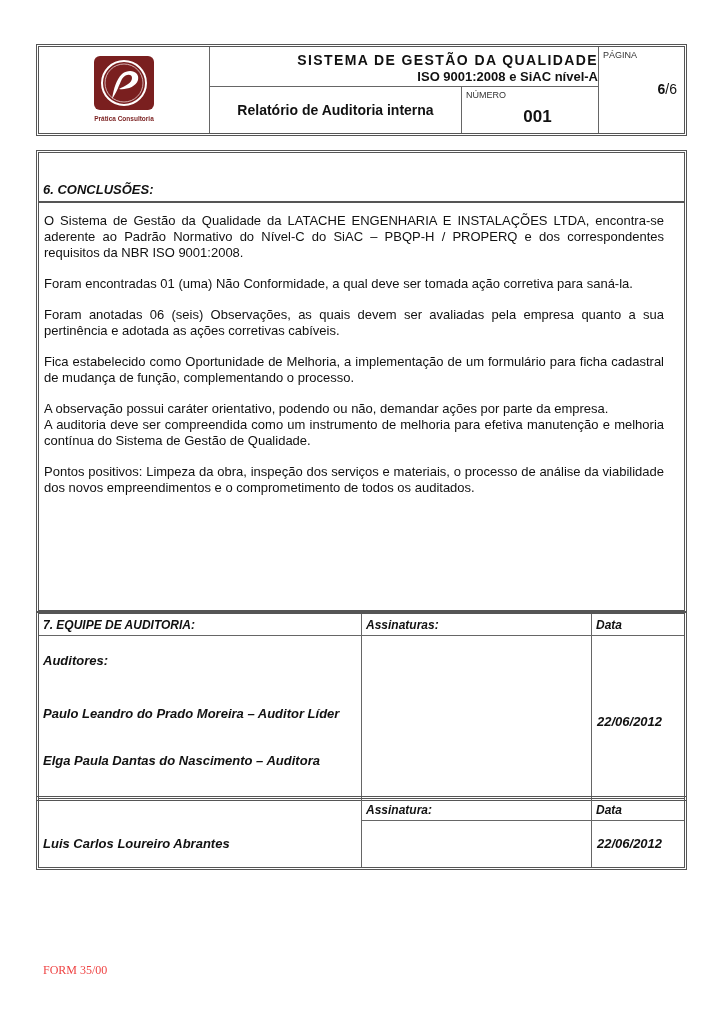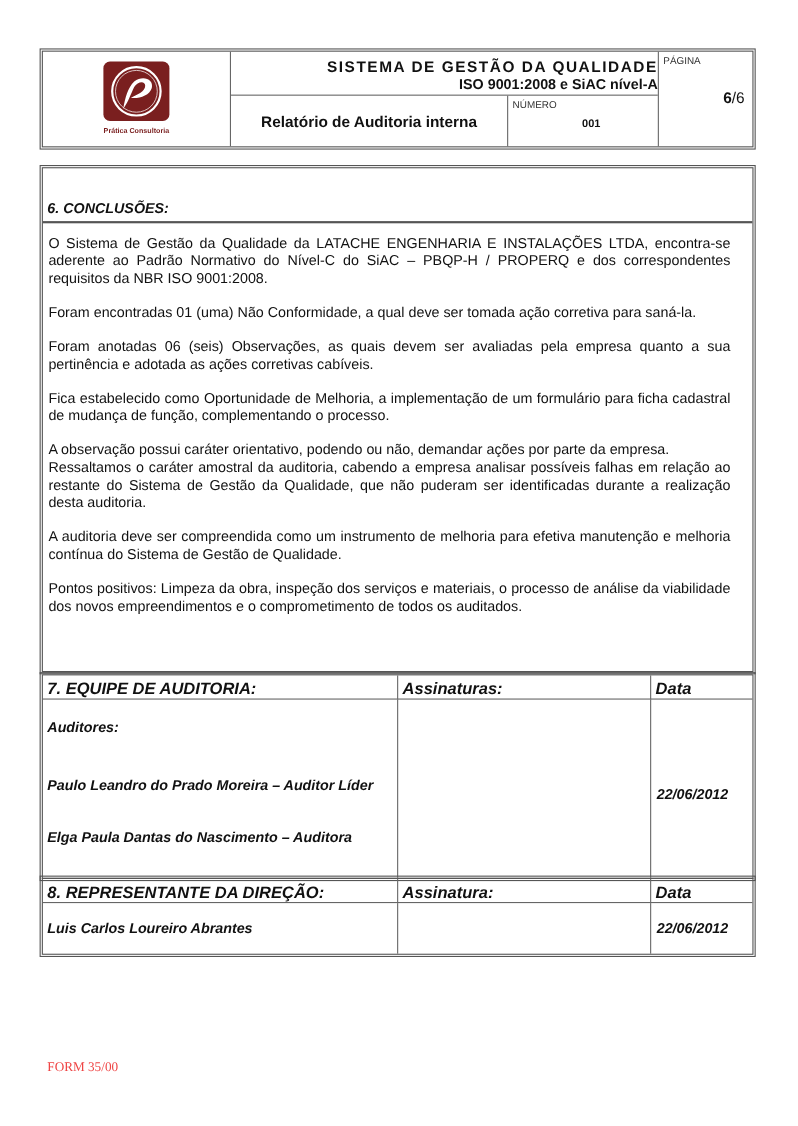--- a/index.html
+++ b/index.html
@@ -13,39 +13,39 @@
     #logo-cell { left: 0; top: 0; width: 171px; height: 86px; border-right: 1px solid #666; display: flex; align-items: center; justify-content: center; }
     #title-cell { left: 171px; top: 0; width: 388px; height: 40px; border-bottom: 1px solid #666; text-align: right; }
     #report-cell { left: 171px; top: 40px; width: 252px; height: 46px; border-right: 1px solid #666; display: flex; align-items: center; justify-content: center; }
     #numero-cell { left: 423px; top: 40px; width: 136px; height: 46px; }
     #pagina-cell { left: 559px; top: 0; width: 86px; height: 86px; border-left: 1px solid #666; }
 
     .sys-title { font-weight: bold; font-size: 14px; letter-spacing: 1.4px; margin-top: 5px; }
     .sys-sub { font-weight: bold; font-size: 13px; margin-top: 1px; }
     .report-title { font-weight: bold; font-size: 14px; }
     .small-label { font-size: 9px; color: #333; position: absolute; left: 4px; top: 3px; }
-    .numero-val { position: absolute; left: 15px; right: 0; top: 20px; text-align: center; font-weight: bold; font-size: 10px; }
+    .numero-val { position: absolute; left: 15px; right: 0; top: 20px; text-align: center; font-weight: bold; font-size: 17px; }
     .pagina-val { position: absolute; right: 7px; top: 34px; font-size: 14px; }
     .pagina-val b { font-weight: bold; }
 
     
     #conclusions { left: 36px; top: 150px; width: 651px; height: 463px; }
     .section-head { height: 25px; border-bottom: 2px solid #555; font-weight: bold; font-style: italic; font-size: 13px; padding: 4px 0 0 4px; box-sizing: border-box; margin-top: 25px; }
     .concl-body { padding: 10px 4px 0 5px; }
     .concl-body p { margin: 0 16px 15px 0; font-weight: normal; font-size: 13px; line-height: 16px; text-align: justify; }
     .concl-body p.tight { margin-bottom: 0; }
 
     
     #team { left: 36px; top: 611px; width: 651px; height: 190px; }
     #director { left: 36px; top: 796px; width: 651px; height: 74px; }
     .tbl { position: absolute; box-sizing: border-box; }
     .col1 { left: 0; width: 322px; }
     .col2 { left: 322px; width: 230px; border-left: 1px solid #666; }
     .col3 { left: 552px; width: 93px; border-left: 1px solid #666; }
-    .hrow { top: 0; height: 22px; border-bottom: 1px solid #666; font-weight: bold; font-style: italic; font-size: 15px; padding: 4px 0 0 4px; }
+    .hrow { top: 0; height: 22px; border-bottom: 1px solid #666; font-weight: bold; font-style: italic; font-size: 12px; padding: 4px 0 0 4px; }
     .team-body { top: 22px; height: 162px; }
     .dir-body { top: 22px; height: 46px; }
     .italic-bold { font-weight: bold; font-style: italic; font-size: 13px; position: absolute; left: 4px; }
     .date-val { font-weight: bold; font-style: italic; font-size: 13px; position: absolute; left: 5px; }
 
     #footer-form { position: absolute; left: 43px; top: 963px; font-family: "Liberation Serif", serif; font-size: 12px; color: #ef4444; }
   </style>
 </head>
 <body>
 
@@ -78,21 +78,20 @@
 </div>
 
 <div class="box" id="conclusions">
   <div class="section-head">6. CONCLUSÕES:</div>
   <div class="concl-body">
     <p>O Sistema de Gestão da Qualidade da LATACHE ENGENHARIA E INSTALAÇÕES LTDA, encontra-se aderente ao Padrão Normativo do Nível-C do SiAC – PBQP-H / PROPERQ e dos correspondentes requisitos da NBR ISO 9001:2008.</p>
     <p>Foram encontradas 01 (uma) Não Conformidade, a qual deve ser tomada ação corretiva para saná-la.</p>
     <p>Foram anotadas 06 (seis) Observações, as quais devem ser avaliadas pela empresa quanto a sua pertinência e adotada as ações corretivas cabíveis.</p>
     <p>Fica estabelecido como Oportunidade de Melhoria, a implementação de um formulário para ficha cadastral de mudança de função, complementando o processo.</p>
     <p class="tight">A observação possui caráter orientativo, podendo ou não, demandar ações por parte da empresa.</p>
-    <p>Ressaltamos o caráter amostral da auditoria, cabendo a empresa analisar possíveis falhas em relação ao restante do Sistema de Gestão da Qualidade, que não puderam ser identificadas durante a realização desta auditoria.</p>
     <p>A auditoria deve ser compreendida como um instrumento de melhoria para efetiva manutenção e melhoria contínua do Sistema de Gestão de Qualidade.</p>
     <p>Pontos positivos: Limpeza da obra, inspeção dos serviços e materiais, o processo de análise da viabilidade dos novos empreendimentos e o comprometimento de todos os auditados.</p>
   </div>
 </div>
 
 <div class="box" id="team">
   <div class="tbl col1 hrow">7. EQUIPE DE AUDITORIA:</div>
   <div class="tbl col2 hrow">Assinaturas:</div>
   <div class="tbl col3 hrow">Data</div>
 
@@ -101,21 +100,20 @@
     <span class="italic-bold" style="top:70px">Paulo Leandro do Prado Moreira – Auditor Líder</span>
     <span class="italic-bold" style="top:117px">Elga Paula Dantas do Nascimento – Auditora</span>
   </div>
   <div class="tbl col2 team-body"></div>
   <div class="tbl col3 team-body">
     <span class="date-val" style="top:78px">22/06/2012</span>
   </div>
 </div>
 
 <div class="box" id="director">
-  <div class="tbl col1 hrow">8. REPRESENTANTE DA DIREÇÃO:</div>
   <div class="tbl col2 hrow">Assinatura:</div>
   <div class="tbl col3 hrow">Data</div>
 
   <div class="tbl col1 dir-body">
     <span class="italic-bold" style="top:15px">Luis Carlos Loureiro Abrantes</span>
   </div>
   <div class="tbl col2 dir-body"></div>
   <div class="tbl col3 dir-body">
     <span class="date-val" style="top:15px">22/06/2012</span>
   </div>

